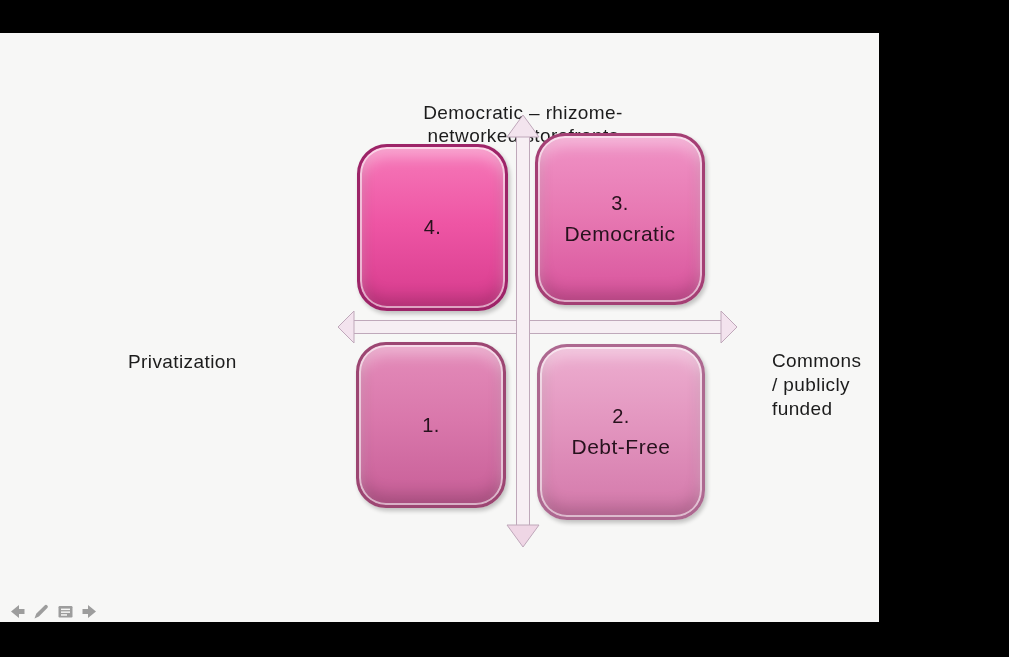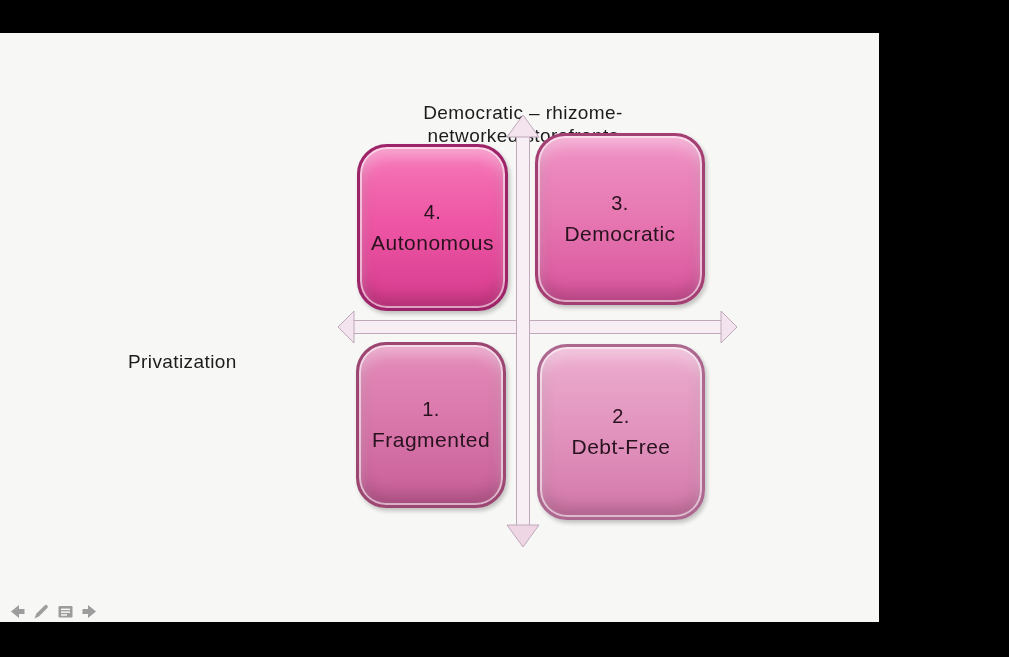--- a/index.html
+++ b/index.html
@@ -74,20 +74,23 @@
 <body>
 
 <div class="screen">
   <div class="bar bar-top"></div>
 
   <div class="slide">
 
     <div class="axis-label top">Democratic – rhizome-
 networked storefronts</div>
     <div class="axis-label left">Privatization</div>
+    <div class="axis-label right">Commons
+/ publicly
+funded</div>
   </div>
 
   <svg class="axes-svg" viewBox="0 0 1009 657">
     <defs>
       <linearGradient id="gh" x1="0" y1="0" x2="0" y2="1">
         <stop offset="0" stop-color="#ffffff"></stop>
         <stop offset="1" stop-color="#eedaе7"></stop>
       </linearGradient>
       <linearGradient id="gv" x1="0" y1="0" x2="1" y2="0">
         <stop offset="0" stop-color="#ffffff"></stop>
@@ -103,29 +106,27 @@
 
     <g stroke="#bfa8ba" stroke-width="1">
       <rect x="516.5" y="135" width="13" height="392" fill="#f7eff4"></rect>
       <polygon points="523,115 507,137 539,137" fill="#f3e4ee"></polygon>
       <polygon points="523,547 507,525 539,525" fill="#efd6e5"></polygon>
     </g>
   </svg>
 
   <div class="quad q4" style="--fill: #ee55a4; --fill-light: #f679b9; --fill-dark: #d63b8d; --border: #9d2468;">
     <div class="num">4.</div>
-    <div class="label">Autonomous</div>
   </div>
   <div class="quad q3" style="--fill: #e778b2; --fill-light: #f093c6; --fill-dark: #d8539c; --border: #a43f74;">
     <div class="num">3.</div>
     <div class="label">Democratic</div>
   </div>
   <div class="quad q1" style="--fill: #d977ab; --fill-light: #e48cba; --fill-dark: #c75e97; --border: #9c4672;">
     <div class="num">1.</div>
-    <div class="label">Fragmented</div>
   </div>
   <div class="quad q2" style="--fill: #e294be; --fill-light: #edaed0; --fill-dark: #d378aa; --border: #ad6890;">
     <div class="num">2.</div>
     <div class="label">Debt-Free</div>
   </div>
 
   <div class="controls">
     <svg class="ctl" viewBox="0 0 19 19">
       <path fill="#9d9d9d" d="M11 3 L3 9.5 L11 16 L11 12 L16.5 12 L16.5 7 L11 7 Z"></path>
     </svg>

